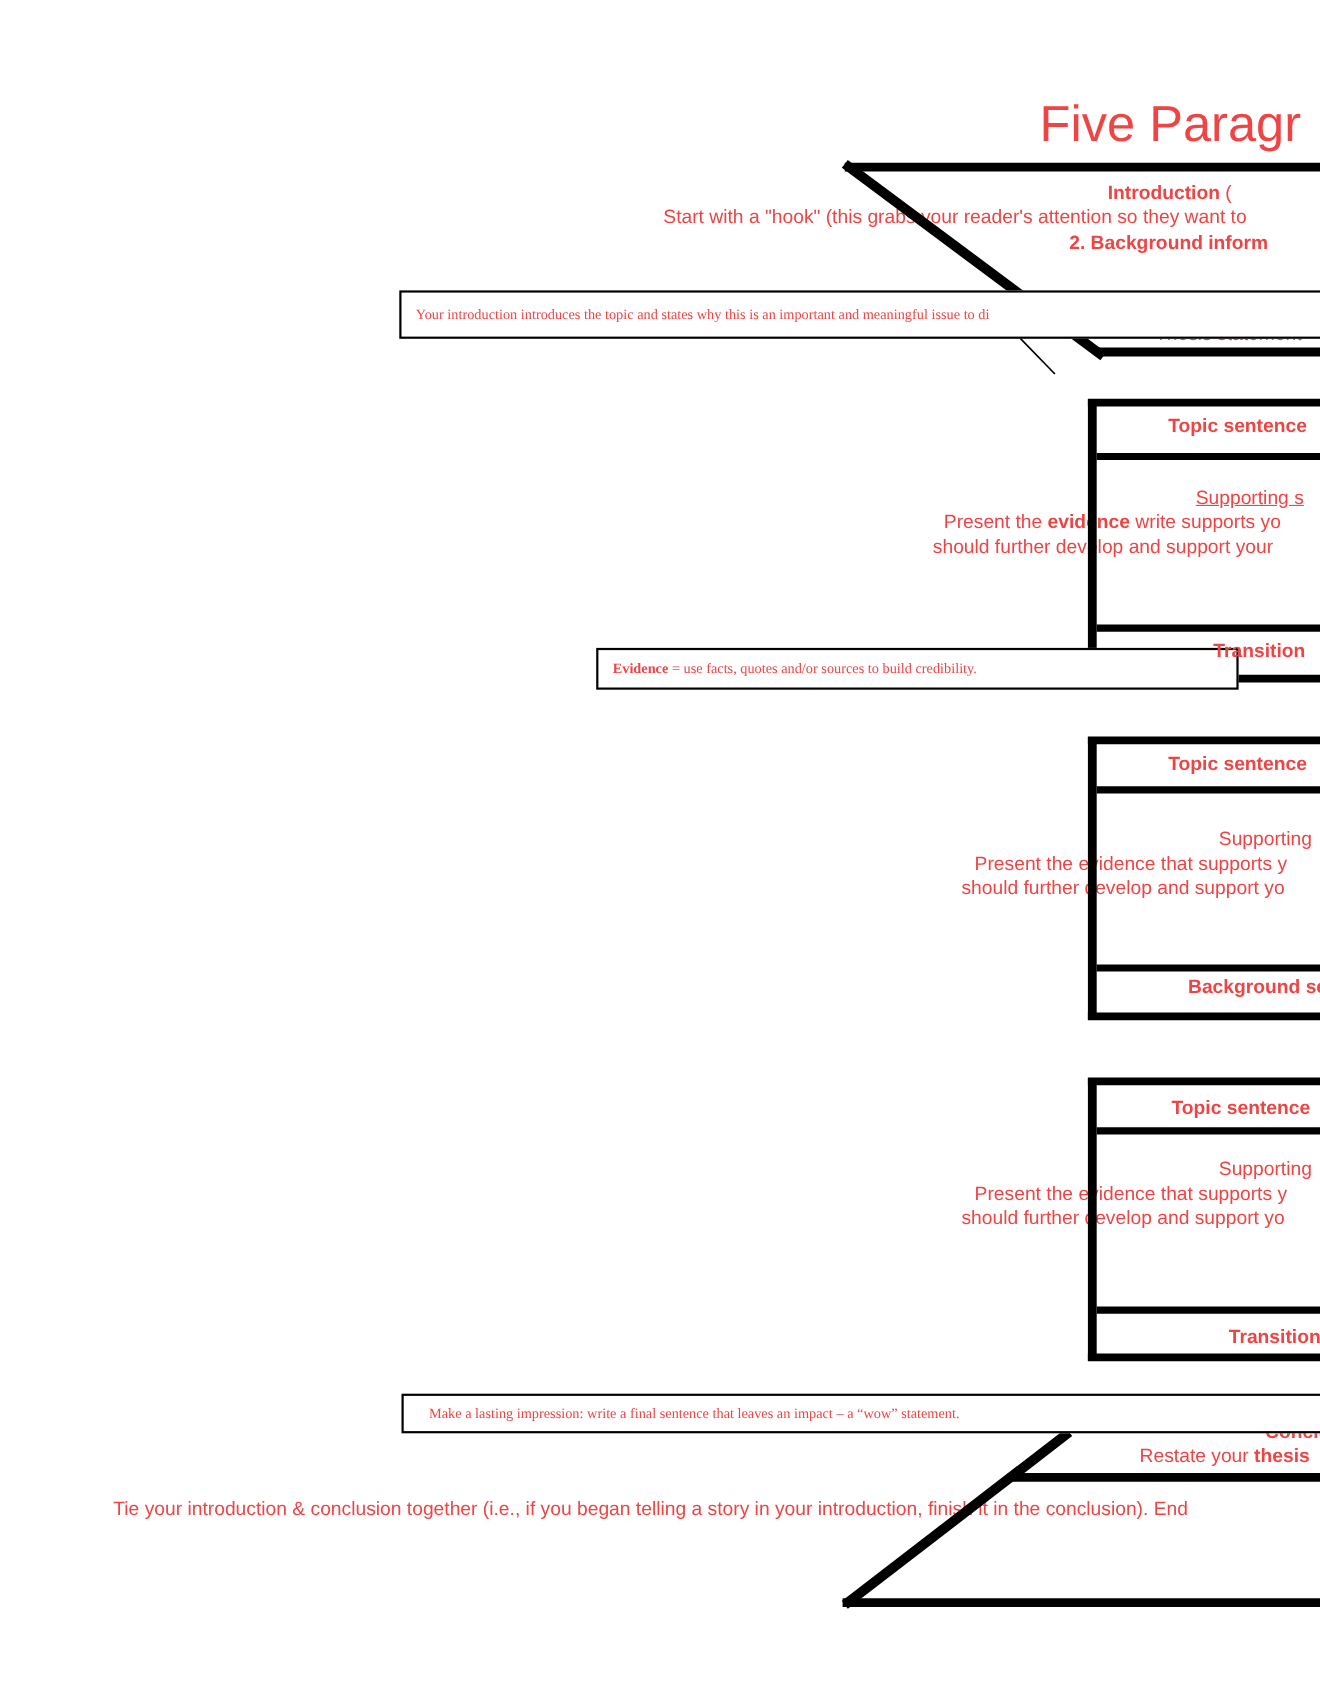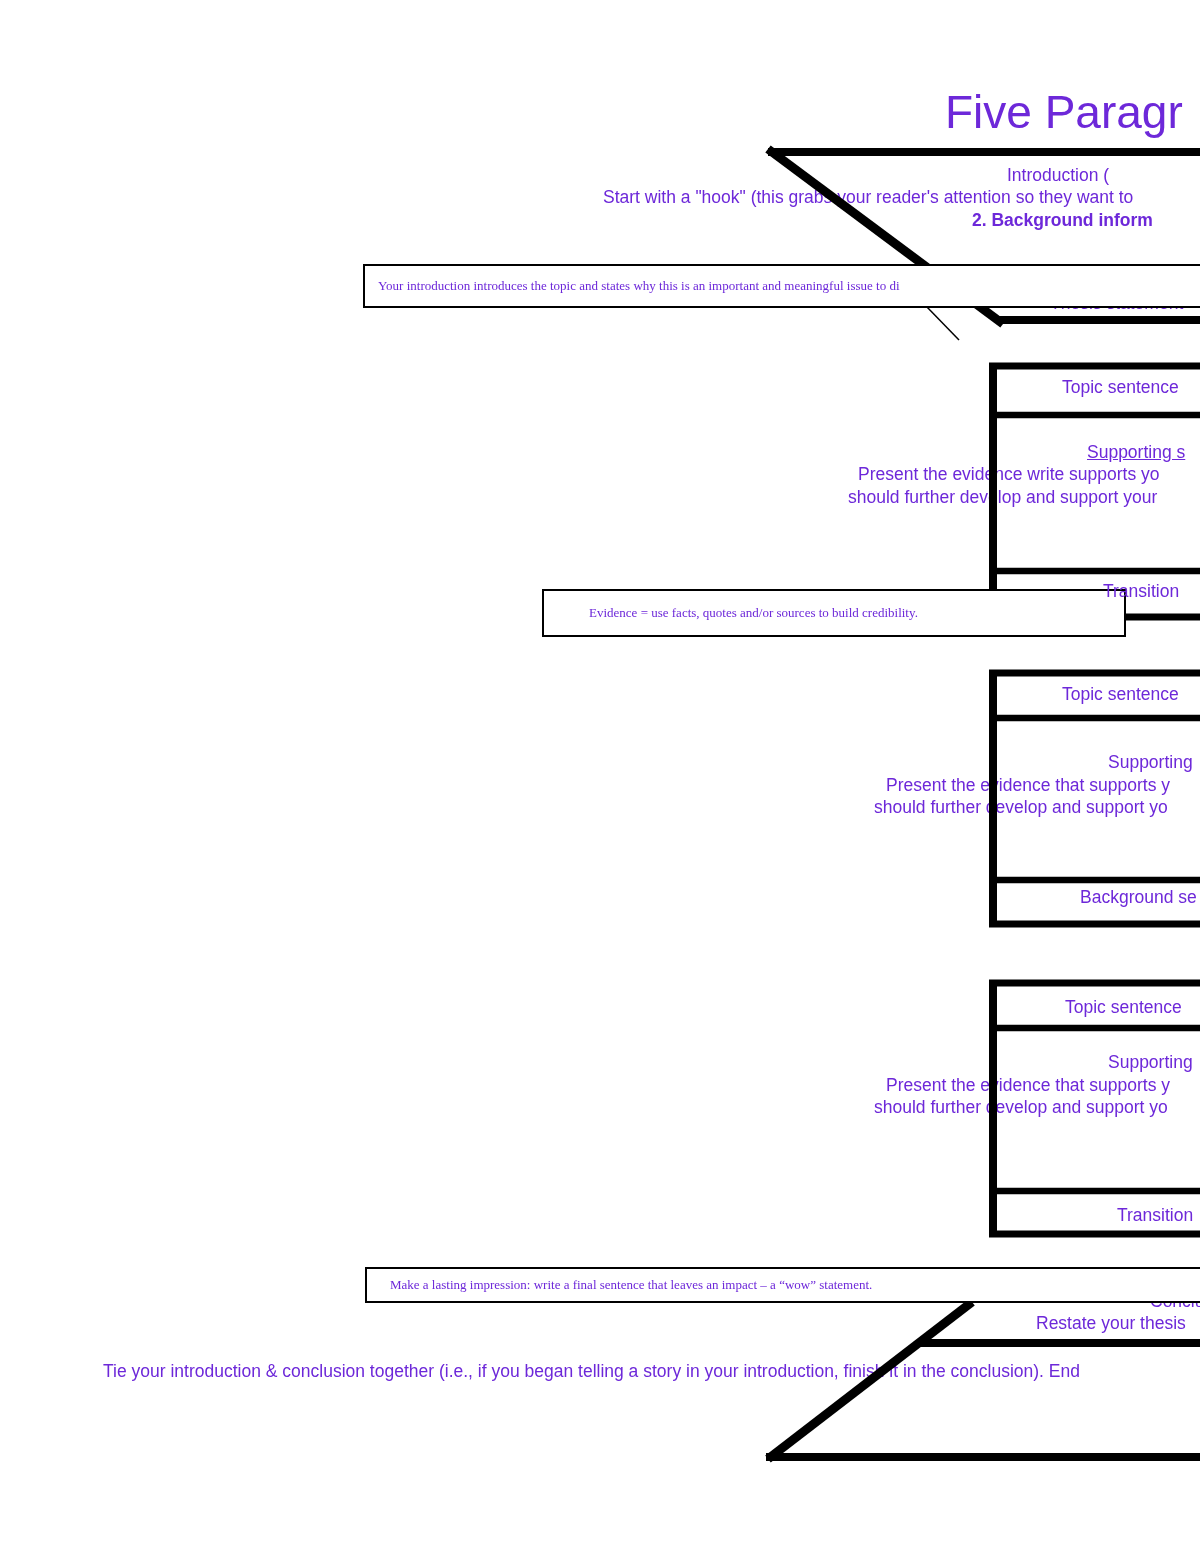--- a/index.html
+++ b/index.html
@@ -1,23 +1,23 @@
 <!DOCTYPE html>
 <html><head>
 <meta charset="utf-8">
 <style>
   html,body{margin:0;padding:0;background:#fff;}
   #canvas{
     position:relative;width:1200px;height:1553px;background:#fff;
-    overflow:hidden;font-family:"Liberation Sans",sans-serif;color:#6d28d9;
+    overflow:hidden;font-family:"Liberation Sans",sans-serif;color:#ef4444;
   }
   .abs{position:absolute;white-space:nowrap;}
   .sans{font-family:"Liberation Sans",sans-serif;font-size:17.5px;line-height:22px;}
   .serif{font-family:"Liberation Serif",serif;font-size:13px;line-height:22px;}
-  .b{font-weight:normal;}
+  .b{font-weight:bold;}
   .z1{z-index:1;}
   .callout{
     position:absolute;background:#fff;border:2px solid #000;z-index:5;
     display:flex;align-items:center;box-sizing:border-box;
   }
   .title{font-size:46px;line-height:48px;}
   svg.lines{position:absolute;left:0;top:0;z-index:2;pointer-events:none;}
   .ztop{z-index:6;}
 </style>
 </head>
@@ -82,21 +82,21 @@
 
     <line x1="920" y1="1343" x2="1200" y2="1343" stroke="#000" stroke-width="8"></line>
     <line x1="768" y1="1459" x2="972" y2="1302" stroke="#000" stroke-width="9"></line>
     <line x1="766" y1="1457" x2="1200" y2="1457" stroke="#000" stroke-width="8"></line>
   </svg>
 
   <div class="callout" style="left:363px;top:264px;width:860px;height:44px;">
     <span class="serif" style="margin-left:13px;">Your introduction introduces the topic and states why this is an important and meaningful issue to di</span>
   </div>
 
-  <div class="callout" style="left:542px;top:589px;width:584px;height:48px;padding-left:32px;">
+  <div class="callout" style="left:542px;top:589px;width:584px;height:38px;">
     <span class="serif" style="margin-left:13px;"><span class="b">Evidence</span><span> = use facts, quotes and/or sources to build credibility.</span></span>
   </div>
 
   <div class="callout" style="left:365px;top:1267px;width:858px;height:36px;">
     <span class="serif" style="margin-left:23px;">Make a lasting impression: write a final sentence that leaves an impact – a “wow” statement.</span>
   </div>
 
 </div>
 
 </body></html>

